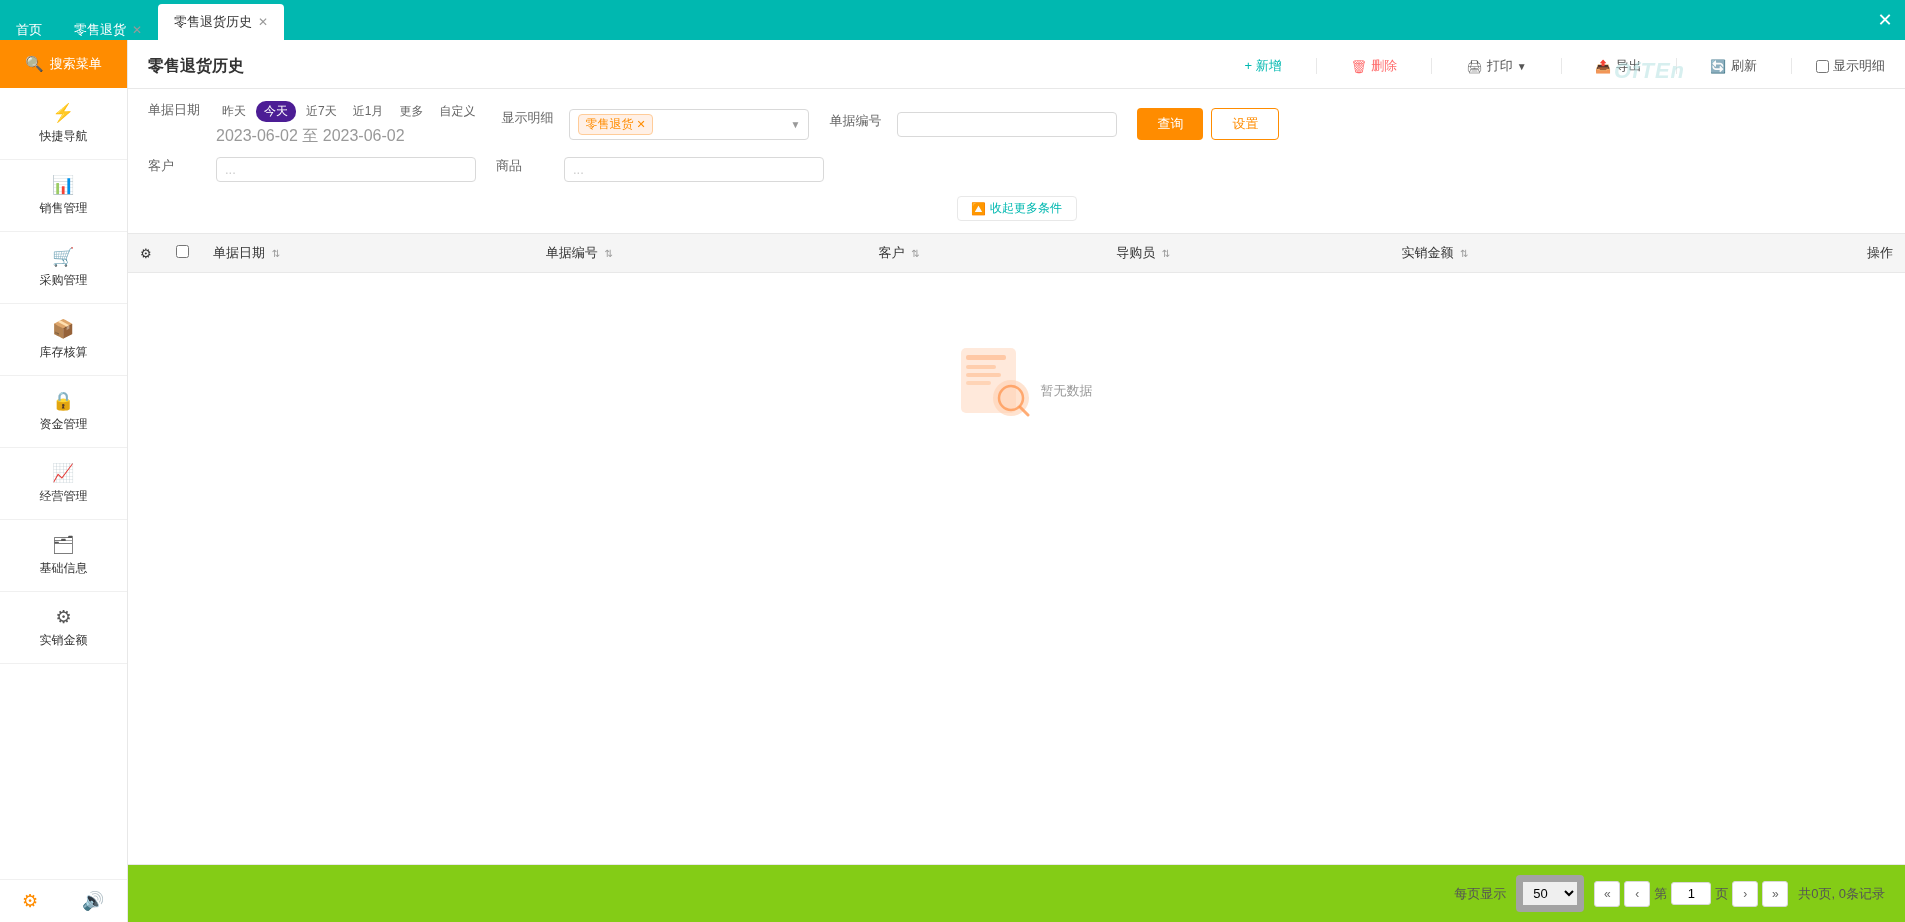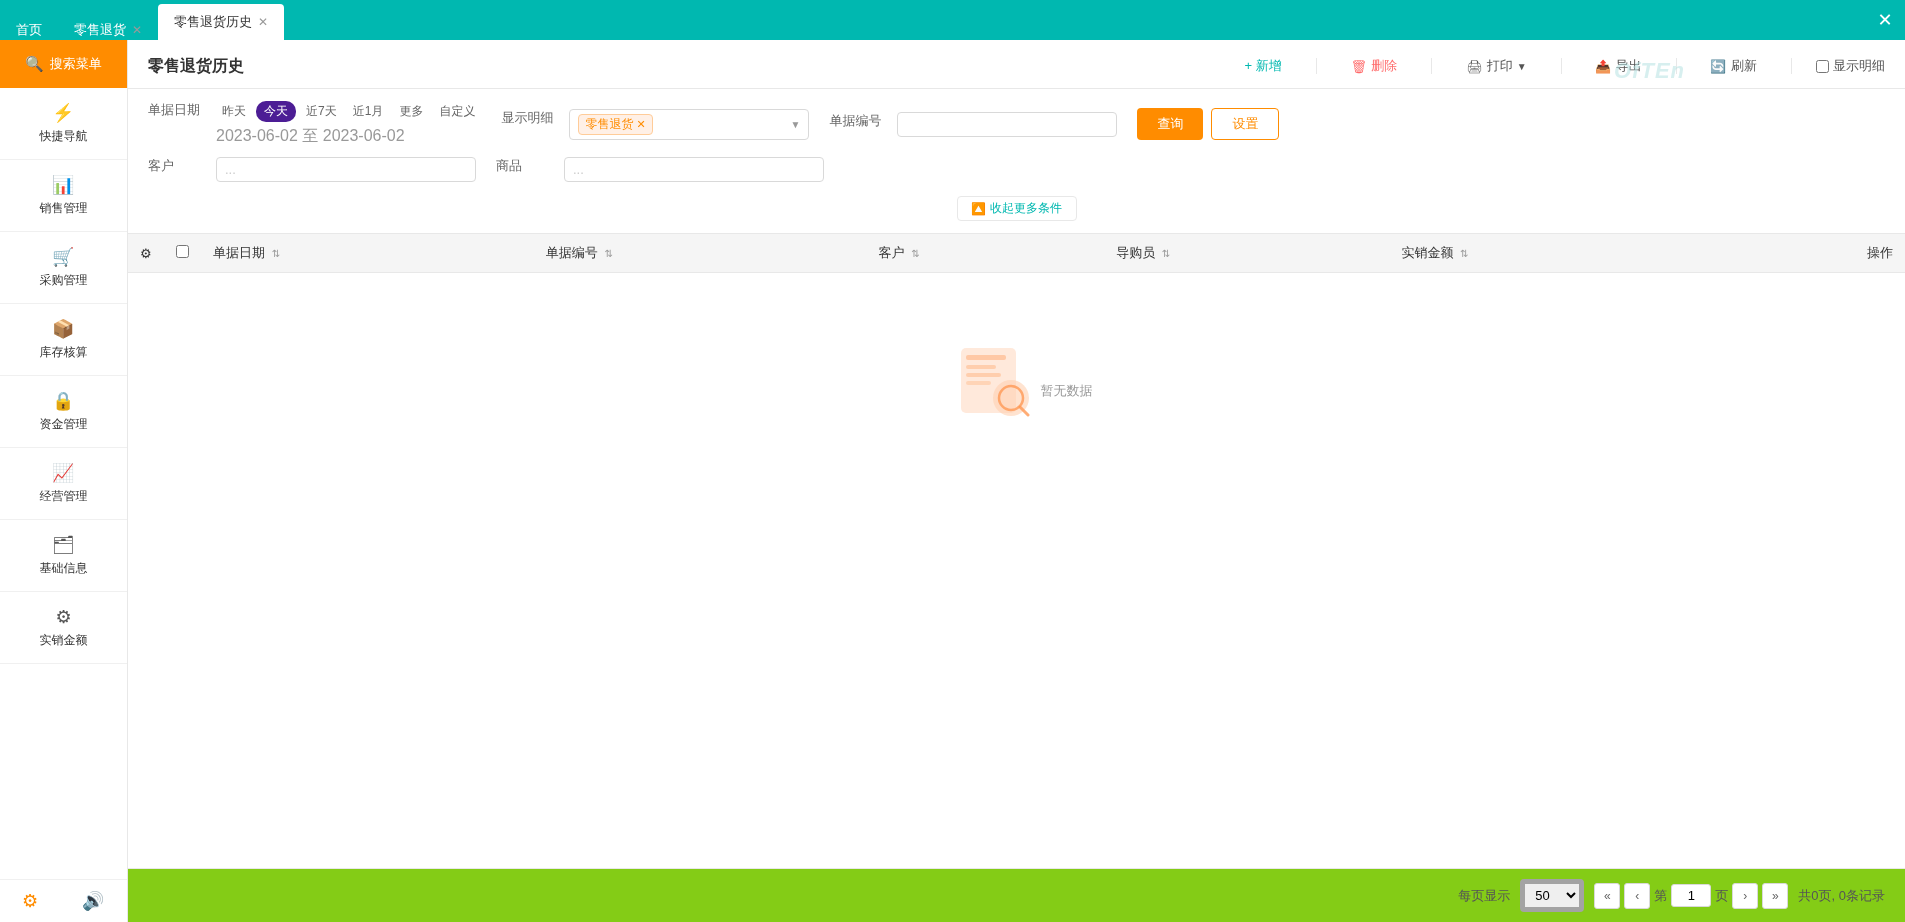--- a/index.html
+++ b/index.html
@@ -66,21 +66,21 @@
     .settings-icon-th { width: 36px; }
     .checkbox-th { width: 36px; text-align: center; }
 
     
     .empty-state { display: flex; flex-direction: row; align-items: center; justify-content: center; padding: 60px 0; }
     .empty-icon { width: 100px; height: 100px; margin-bottom: 16px; }
     .empty-text { color: #999; font-size: 13px; }
 
     
     .pagination-bar { background: #84cc16; border-top: 1px solid #e8e8e8; padding: 10px 20px; display: flex; align-items: center; justify-content: flex-end; gap: 10px; flex-shrink: 0; font-size: 13px; color: #555; }
-    .page-size-select { border: 5px solid #a3a3a3; border-radius: 4px; padding: 3px 6px; font-size: 13px; cursor: pointer; }
+    .page-size-select { border: 7px solid #a3a3a3; border-radius: 4px; padding: 3px 6px; font-size: 13px; cursor: pointer; }
     .page-nav { display: flex; align-items: center; gap: 4px; }
     .page-nav-btn { width: 26px; height: 26px; border: 1px solid #d9d9d9; border-radius: 3px; display: flex; align-items: center; justify-content: center; cursor: pointer; font-size: 12px; color: #666; background: #fff; }
     .page-input { width: 40px; border: 1px solid #d9d9d9; border-radius: 3px; padding: 3px 6px; font-size: 13px; text-align: center; outline: none; }
 
     
     .toolbar-divider { width: 1px; height: 16px; background: #e8e8e8; }
 
     .filter-group { display: flex; align-items: flex-start; gap: 8px; }
     .filter-col { display: flex; flex-direction: column; gap: 2px; }
   </style>

